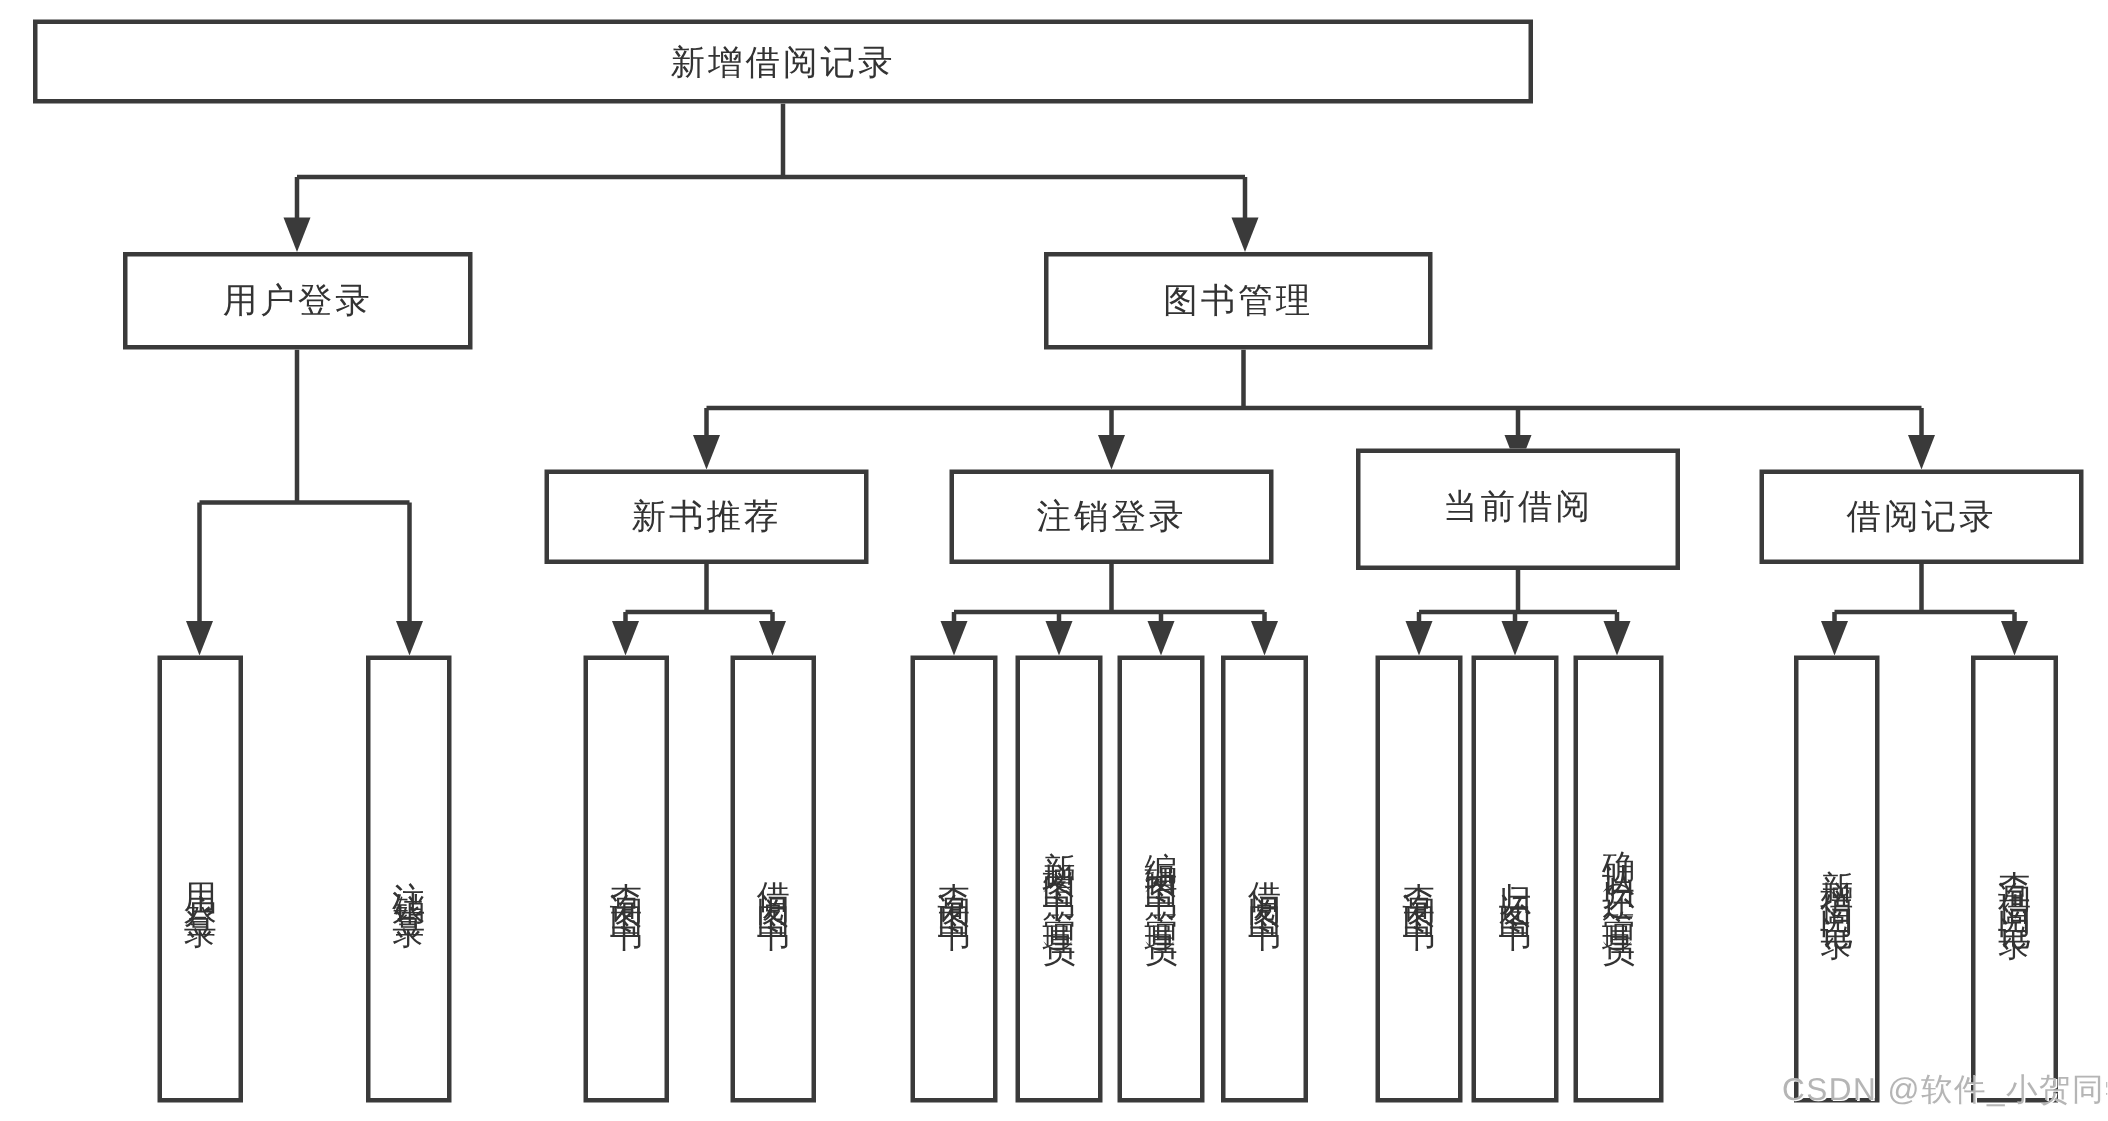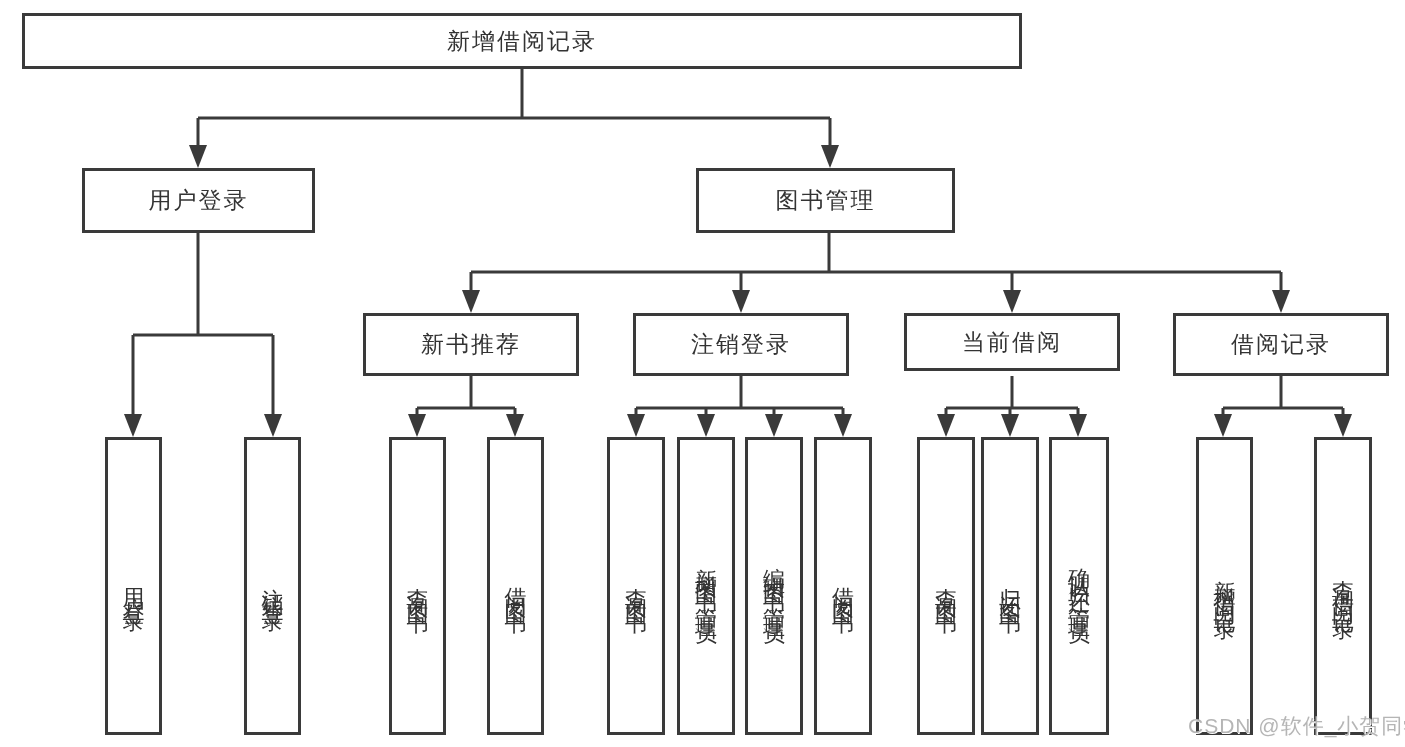--- a/index.html
+++ b/index.html
@@ -109,21 +109,21 @@
   <div class="node hnode" style="left:696px; top:168px; width:259px; height:65px;">
     <span>图书管理</span>
   </div>
 
   <div class="node hnode" style="left:363px; top:313px; width:216px; height:63px;">
     <span>新书推荐</span>
   </div>
   <div class="node hnode" style="left:633px; top:313px; width:216px; height:63px;">
     <span>注销登录</span>
   </div>
-  <div class="node hnode" style="left:904px; top:313px; width:216px; height:58px;">
+  <div class="node hnode" style="left:904px; top:299px; width:216px; height:81px;font-family:Liberation Mono, monospace;">
     <span>当前借阅</span>
   </div>
   <div class="node hnode" style="left:1173px; top:313px; width:216px; height:63px;">
     <span>借阅记录</span>
   </div>
 
   <div class="node vnode" style="left:105px; top:437px; width:57px; height:298px;">
     <span>用户登录</span>
   </div>
   <div class="node vnode" style="left:244px; top:437px; width:57px; height:298px;">

